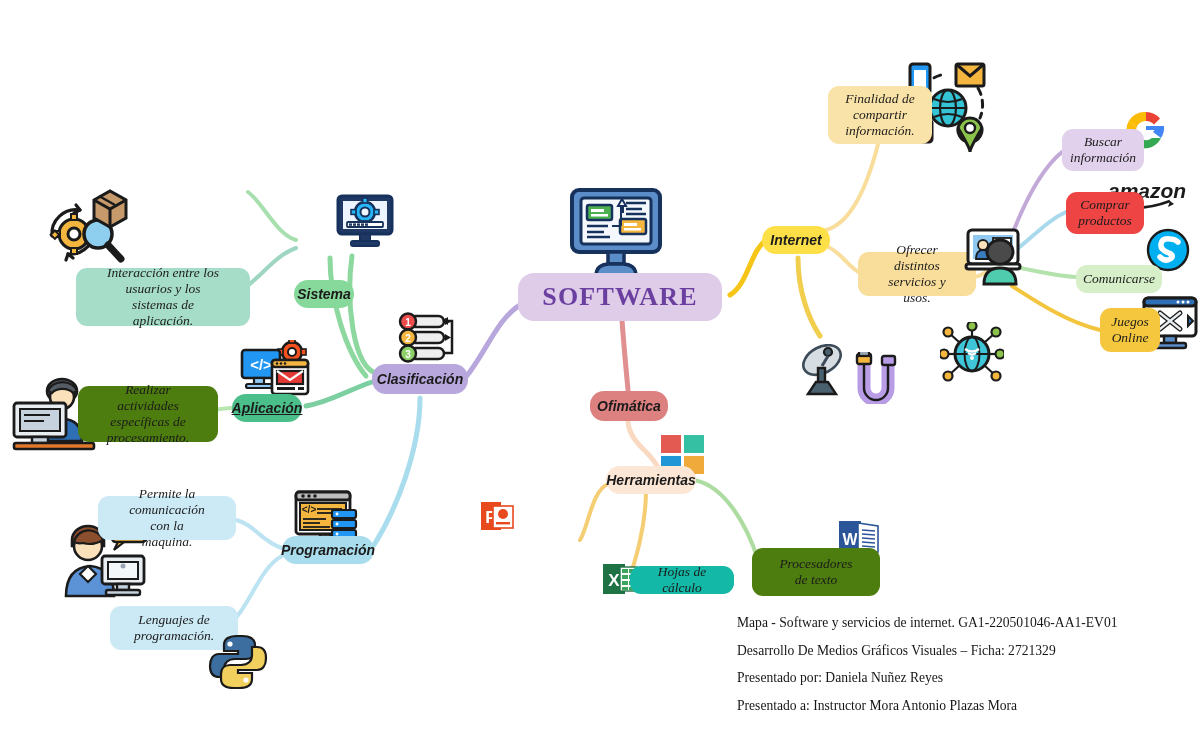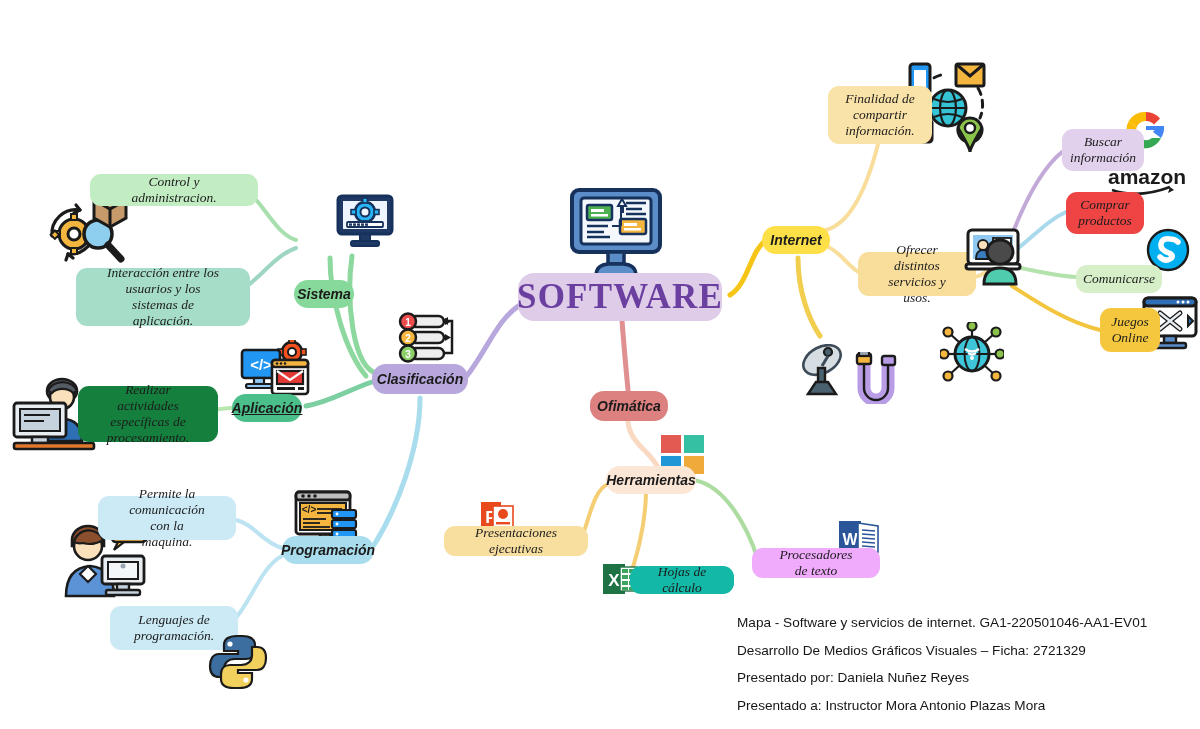--- a/index.html
+++ b/index.html
@@ -50,35 +50,35 @@
     padding: 4px 10px;
     white-space: nowrap;
   }
   .pill.soft { font-weight: bold; }
 
   
   #central-node {
     font-family: "Liberation Serif", serif;
     font-weight: bold;
     font-style: normal;
-    font-size: 35px;
+    font-size: 26px;
     letter-spacing: 1.2px;
     color: #6B3FA0;
     background: #DECCE8;
     border-radius: 16px;
   }
 
   .icon { position: absolute; }
   .icon svg { display: block; }
 
   #footer {
     position: absolute;
     left: 737px; top: 616px;
     width: 440px;
-    font-family: Liberation Sans, sans-serif;
+    font-family: Liberation Serif, serif;
     font-size: 13.6px;
     color: #161616;
     line-height: 1.0;
   }
   #footer div { margin-bottom: 14px; }
 </style>
 </head>
 <body>
 
 <div id="canvas">
@@ -227,21 +227,20 @@
       </g>
       <g transform="translate(56,2)">
         <path d="M0 10 l16 -9 l16 9 l0 18 l-16 9 l-16 -9 z" fill="#C79A6B" stroke="#1b1b1b" stroke-width="3"></path>
         <path d="M0 10 l16 9 l16 -9" fill="none" stroke="#1b1b1b" stroke-width="3"></path>
         <line x1="16" y1="19" x2="16" y2="37" stroke="#1b1b1b" stroke-width="3"></line>
         <path d="M5 6 l16 9" stroke="#1b1b1b" stroke-width="2.4"></path>
       </g>
     </svg>
   </div>
 
-  <div class="node leaf" style="left:90px; top:174px; width:168px; height:32px; background:#C2EDC2;">Control y administracion.</div>
 
   <div class="node leaf" style="left:76px; top:268px; width:174px; height:58px; background:#A6DDC8;">Interacción entre los usuarios y los sistemas de aplicación.</div>
 
   <div class="icon" style="left:240px; top:340px;">
     <svg width="72" height="62" viewBox="0 0 72 62">
       <g transform="translate(42,2)">
         <circle r="10" cx="10" cy="10" fill="#F4511E" stroke="#1b1b1b" stroke-width="2.4"></circle>
         <circle r="4" cx="10" cy="10" fill="#fff" stroke="#1b1b1b" stroke-width="2"></circle>
         <g fill="#F4511E" stroke="#1b1b1b" stroke-width="1.6">
           <rect x="7" y="-4" width="6" height="5"></rect>
@@ -274,21 +273,21 @@
       <path d="M36 16 a15 12 0 0 1 29 0 l-4 2 a12 8 0 0 0 -21 0 z" fill="#545B62" stroke="#1b1b1b" stroke-width="2.2"></path>
       <path d="M30 66 q0 -22 20 -22 q20 0 20 22 z" fill="#2F6FB5" stroke="#1b1b1b" stroke-width="2.6"></path>
       <rect x="2" y="28" width="52" height="34" rx="3" fill="#E8EDF2" stroke="#1b1b1b" stroke-width="2.8"></rect>
       <rect x="8" y="34" width="40" height="22" fill="#C6D2DE" stroke="#1b1b1b" stroke-width="2"></rect>
       <line x1="12" y1="40" x2="38" y2="40" stroke="#1b1b1b" stroke-width="2"></line>
       <line x1="12" y1="46" x2="32" y2="46" stroke="#1b1b1b" stroke-width="2"></line>
       <rect x="20" y="62" width="16" height="6" fill="#C6D2DE" stroke="#1b1b1b" stroke-width="2.4"></rect>
       <rect x="2" y="68" width="80" height="6" rx="2" fill="#E0792E" stroke="#1b1b1b" stroke-width="2.6"></rect>
     </svg>
   </div>
-  <div class="node leaf" style="left:78px; top:386px; width:140px; height:56px; background:#15803d;">Realizar actividades específicas de procesamiento.</div>
+  <div class="node leaf" style="left:78px; top:386px; width:140px; height:56px; background:#4d7c0f;">Realizar actividades específicas de procesamiento.</div>
 
   <div class="icon" style="left:292px; top:490px;">
     <svg width="72" height="62" viewBox="0 0 72 62">
       <rect x="4" y="2" width="54" height="42" rx="3" fill="#fff" stroke="#1b1b1b" stroke-width="2.8"></rect>
       <rect x="4" y="2" width="54" height="8" rx="3" fill="#BDBDBD" stroke="#1b1b1b" stroke-width="2.8"></rect>
       <circle cx="11" cy="6" r="1.8" fill="#1b1b1b"></circle>
         <circle cx="17" cy="6" r="1.8" fill="#1b1b1b"></circle>
         <circle cx="23" cy="6" r="1.8" fill="#1b1b1b"></circle>
       <rect x="8" y="13" width="46" height="27" fill="#F5B63F" stroke="#1b1b1b" stroke-width="2"></rect>
       <text x="17" y="23" font-family="Liberation Sans, sans-serif" font-size="10" font-weight="bold" fill="#1b1b1b" text-anchor="middle">&lt;/&gt;</text>
@@ -434,21 +433,21 @@
     <svg width="44" height="44" viewBox="0 0 44 44">
       <path d="M22 4 a18 18 0 0 1 14 6.6 l-6 6 a10 10 0 0 0 -8 -3.6 z" fill="#EA4335"></path>
       <path d="M4.8 13 A18 18 0 0 1 22 4 l0 9 a10 10 0 0 0 -9.4 6.5 z" fill="#FBBC05"></path>
       <path d="M4.8 13 A18 18 0 0 0 9 36 l7 -6 a10 10 0 0 1 -3.4 -10.5 z" fill="#FBBC05"></path>
       <path d="M9 36 a18 18 0 0 0 28 -6 l-9 0 a10 10 0 0 1 -12 0 z" fill="#34A853"></path>
       <path d="M22 18 l18 0 a18 18 0 0 1 -3 12 l-8 -6 a10 10 0 0 0 1.5 -2 l-8.5 0 z" fill="#4285F4"></path>
     </svg>
   </div>
   <div class="node leaf" style="left:1062px; top:129px; width:82px; height:42px; background:#E2D1EC;">Buscar información</div>
 
-  <div class="icon" style="left:1104px; top:164px;">
+  <div class="icon" style="left:1104px; top:178px;font-style:italic;">
     <svg width="84" height="36" viewBox="0 0 84 36">
       <text x="4" y="20" font-family="Liberation Sans, sans-serif" font-size="21" font-weight="bold" fill="#1b1b1b">amazon</text>
       <path d="M8 26 q26 9 58 -3" fill="none" stroke="#1b1b1b" stroke-width="2.6"></path>
       <path d="M66 23 l-2 6 l6 -3 z" fill="#1b1b1b"></path>
     </svg>
   </div>
   <div class="node leaf" style="left:1066px; top:192px; width:78px; height:42px; background:#ef4444;">Comprar productos</div>
 
   <div class="icon" style="left:1144px; top:226px;">
     <svg width="48" height="48" viewBox="0 0 48 48">
@@ -491,21 +490,20 @@
 
   <div class="icon" style="left:480px; top:500px;">
     <svg width="34" height="34" viewBox="0 0 34 34">
       <rect x="1" y="2" width="20" height="28" fill="#E8491D"></rect>
       <text x="11" y="23" font-family="Liberation Sans, sans-serif" font-size="17" font-weight="bold" fill="#fff" text-anchor="middle">P</text>
       <rect x="13" y="6" width="20" height="22" fill="#fff" stroke="#E8491D" stroke-width="1.6"></rect>
       <circle cx="23" cy="14" r="5" fill="#E8491D"></circle>
       <rect x="16" y="22" width="14" height="2.4" fill="#E8491D"></rect>
     </svg>
   </div>
-  <div class="node leaf" style="left:444px; top:526px; width:144px; height:30px; background:#F8DFA0;">Presentaciones ejecutivas</div>
 
   <div class="icon" style="left:602px; top:562px;">
     <svg width="36" height="34" viewBox="0 0 36 34">
       <rect x="1" y="2" width="22" height="30" fill="#1F7244"></rect>
       <text x="12" y="24" font-family="Liberation Sans, sans-serif" font-size="17" font-weight="bold" fill="#fff" text-anchor="middle">X</text>
       <rect x="18" y="5" width="17" height="24" fill="#fff" stroke="#1F7244" stroke-width="1.4"></rect>
       <g fill="#3CA45C">
         <rect x="20" y="7" width="6" height="4"></rect>
           <rect x="27" y="7" width="6" height="4"></rect>
         <rect x="20" y="13" width="6" height="4"></rect>
@@ -526,21 +524,21 @@
       <path d="M20 4 l20 3 l0 26 l-20 3 z" fill="#fff" stroke="#2A5699" stroke-width="1.6"></path>
       <g stroke="#2A5699" stroke-width="1.6">
         <line x1="24" y1="11" x2="37" y2="12"></line>
           <line x1="24" y1="15" x2="37" y2="16"></line>
         <line x1="24" y1="19" x2="37" y2="20"></line>
           <line x1="24" y1="23" x2="37" y2="24"></line>
         <line x1="24" y1="27" x2="37" y2="28"></line>
       </g>
     </svg>
   </div>
-  <div class="node leaf" style="left:752px; top:548px; width:128px; height:30px; background:#f0abfc;">Procesadores de texto</div>
+  <div class="node leaf" style="left:752px; top:548px; width:128px; height:48px; background:#4d7c0f;">Procesadores de texto</div>
 
   <div id="footer">
     <div>Mapa - Software y servicios de internet. GA1-220501046-AA1-EV01</div>
     <div>Desarrollo De Medios Gráficos Visuales – Ficha: 2721329</div>
     <div>Presentado por: Daniela Nuñez Reyes</div>
     <div>Presentado a: Instructor Mora Antonio Plazas Mora</div>
   </div>
 
 </div>
 

